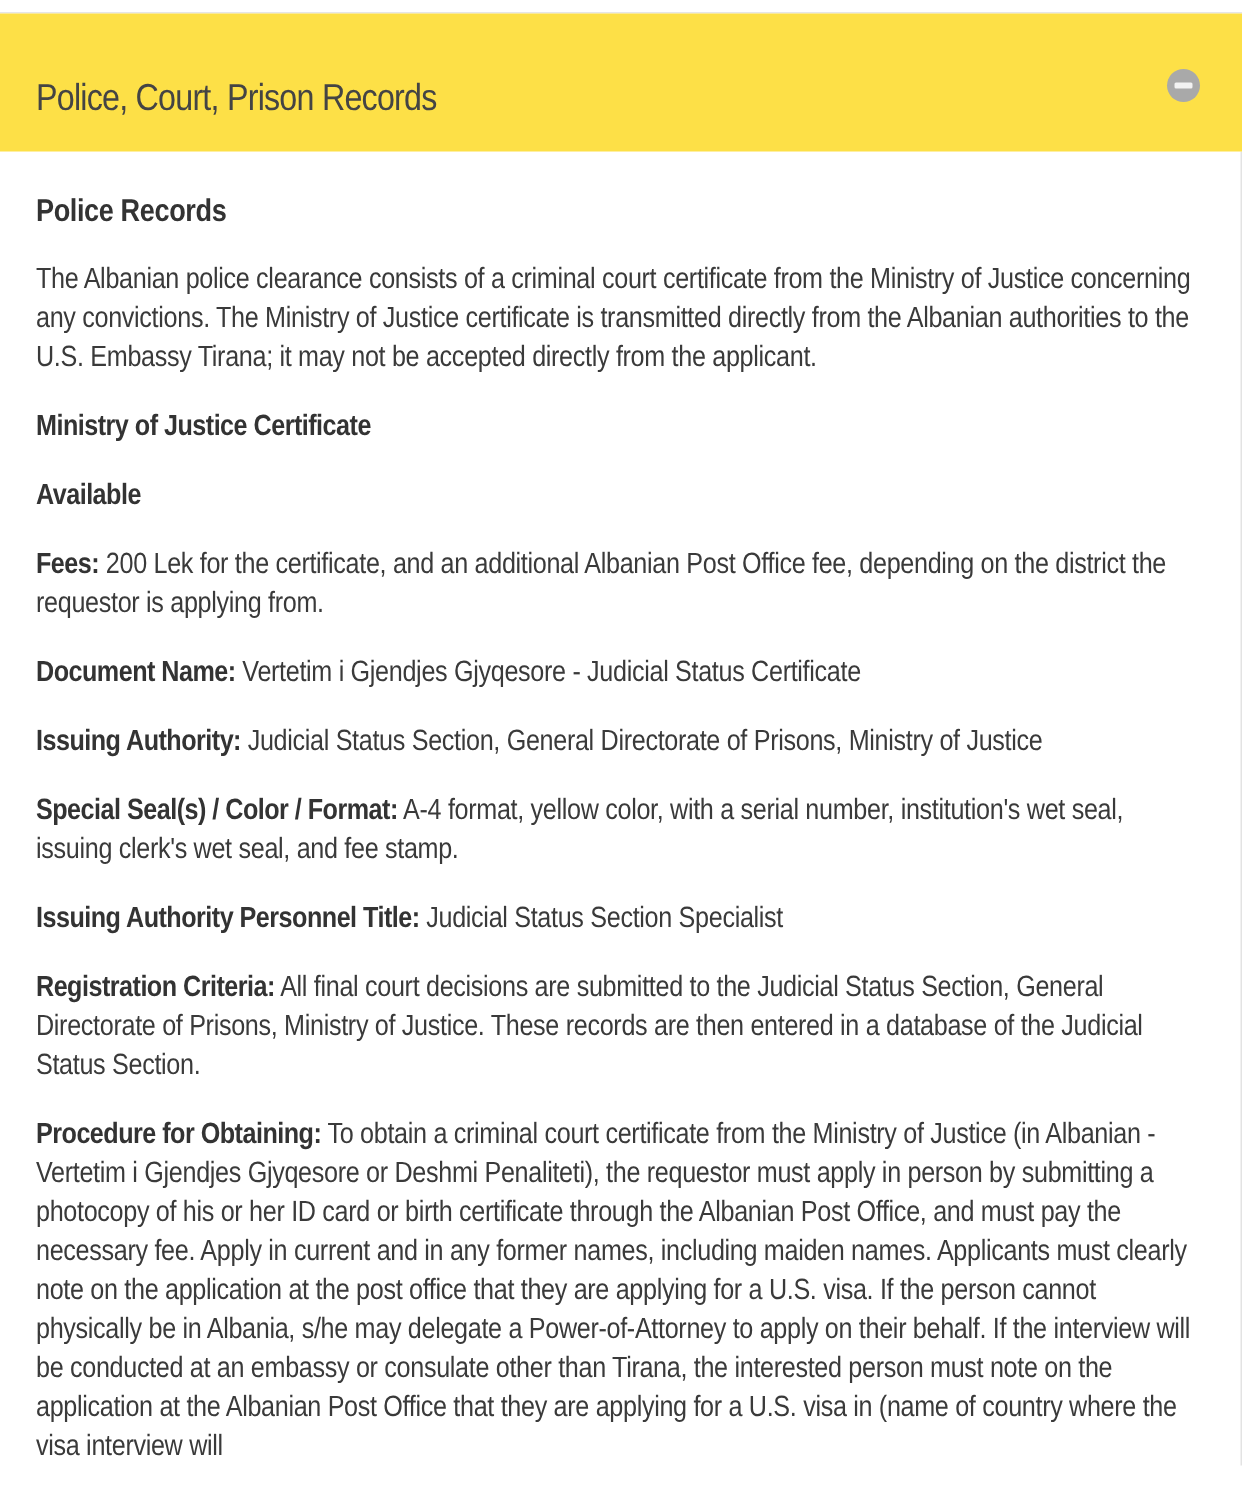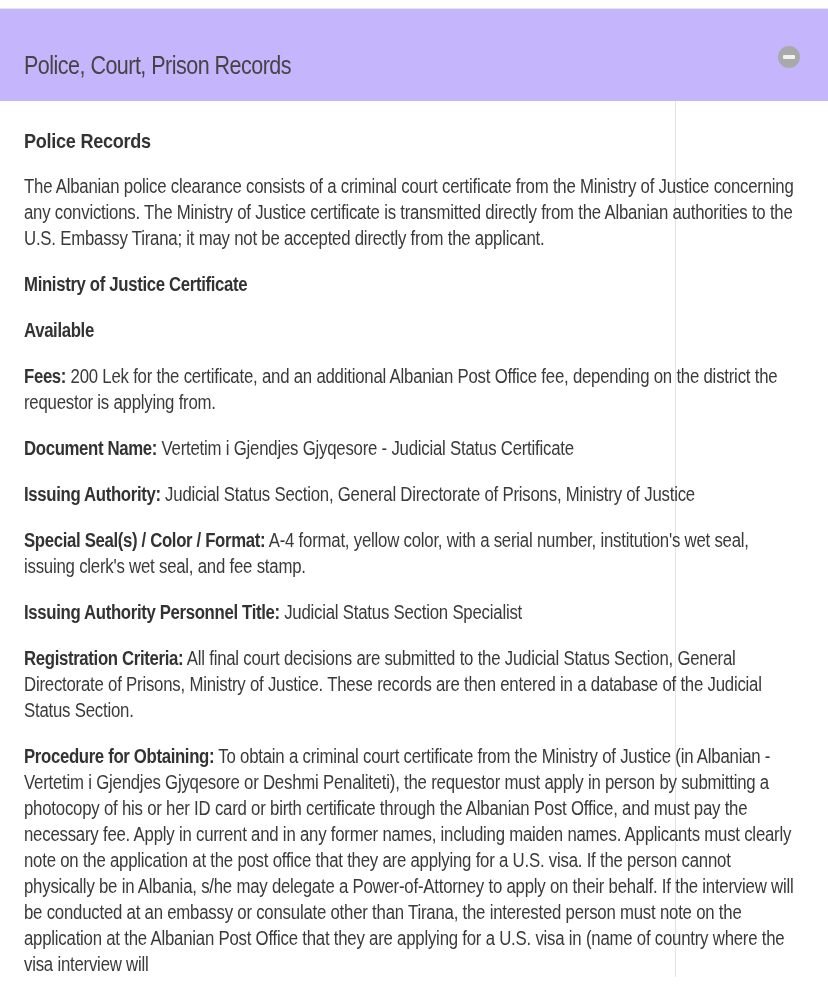--- a/index.html
+++ b/index.html
@@ -18,21 +18,21 @@
     .page-top {
       height: 8px;
       background: #ffffff;
       border-bottom: 1px solid #e6e6e6;
     }
     .accordion {
       position: relative;
     }
     .accordion-header {
       height: 92px;
-      background: #c4b5fd;
+      background: #fde047;
       position: relative;
       box-sizing: border-box;
     }
     .accordion-title {
       position: absolute;
       left: 24px;
       top: 42px;
       font-family: "Liberation Sans", sans-serif;
       font-size: 25px;
       color: #444444;
@@ -60,21 +60,21 @@
       top: 9px;
       width: 12px;
       height: 4px;
       background: #f2f2f2;
       border-radius: 1px;
     }
     .accordion-body {
       border-right: 1px solid #e3e3e3;
       padding: 0 24px 0 24px;
       box-sizing: border-box;
-      width: 676px;
+      width: 828px;
     }
     .section-heading {
       font-weight: bold;
       font-size: 21px;
       color: #333333;
       margin: 0;
       padding-top: 27px;
       line-height: 26px;
       transform: scaleX(0.86);
       transform-origin: left center;

